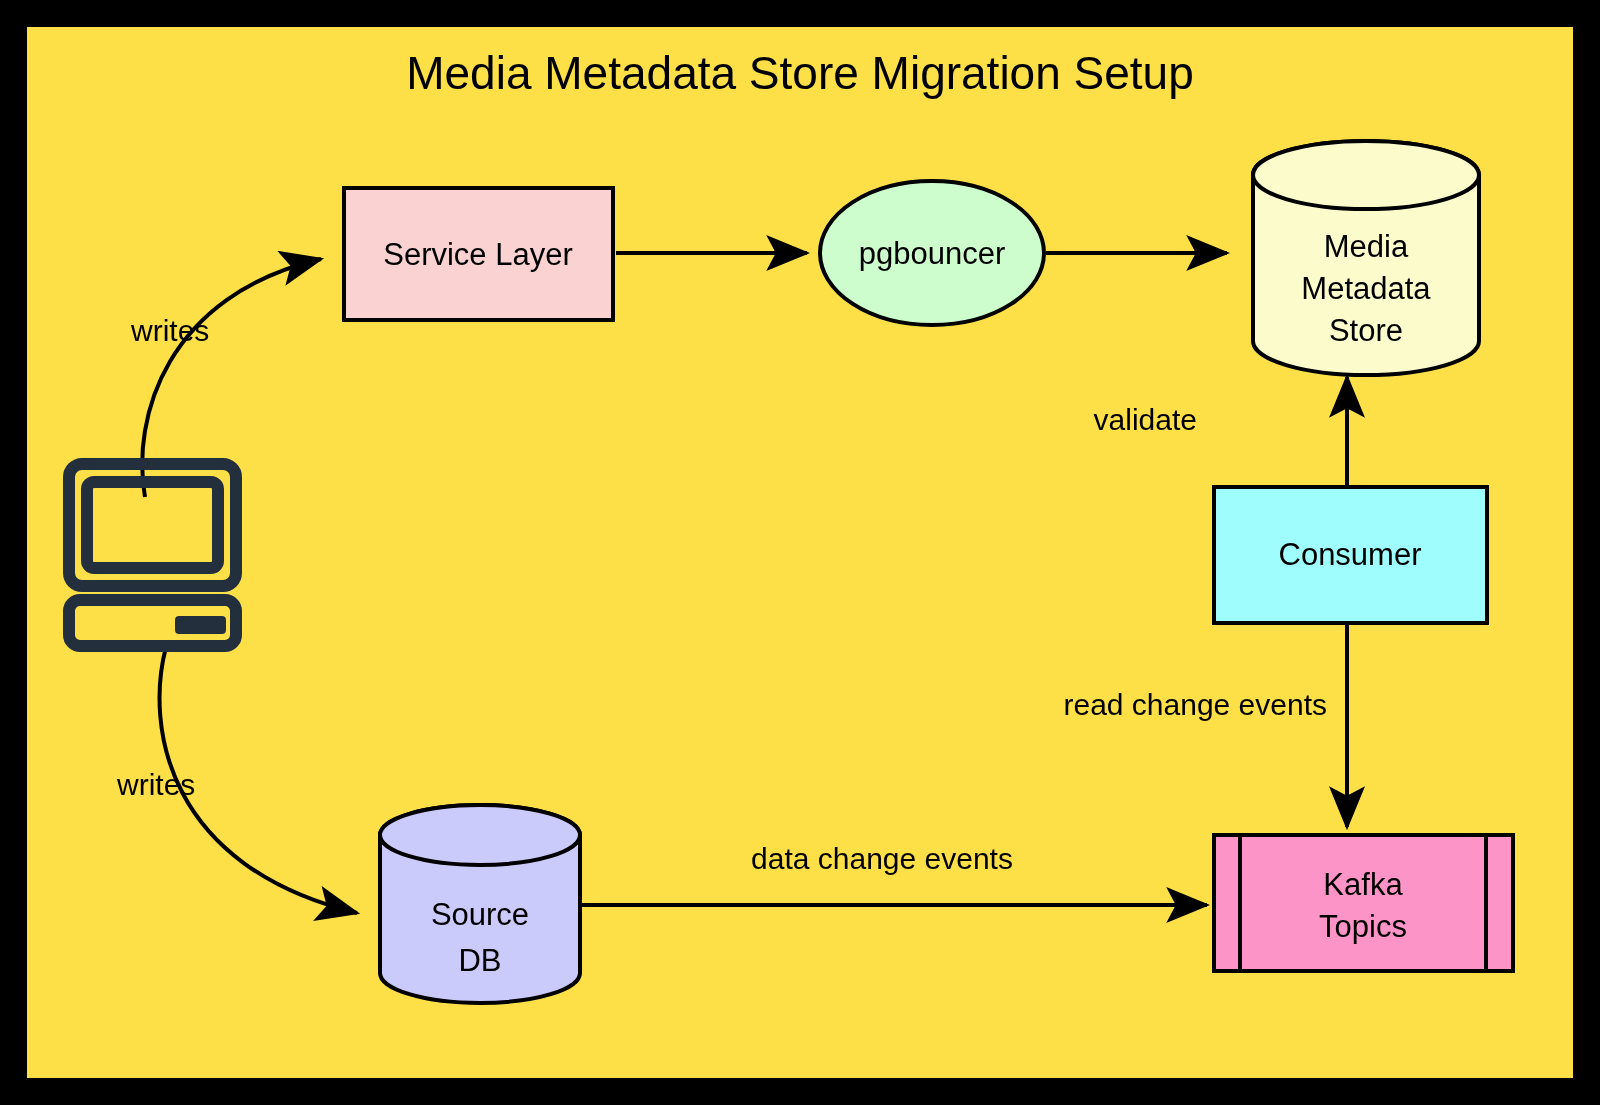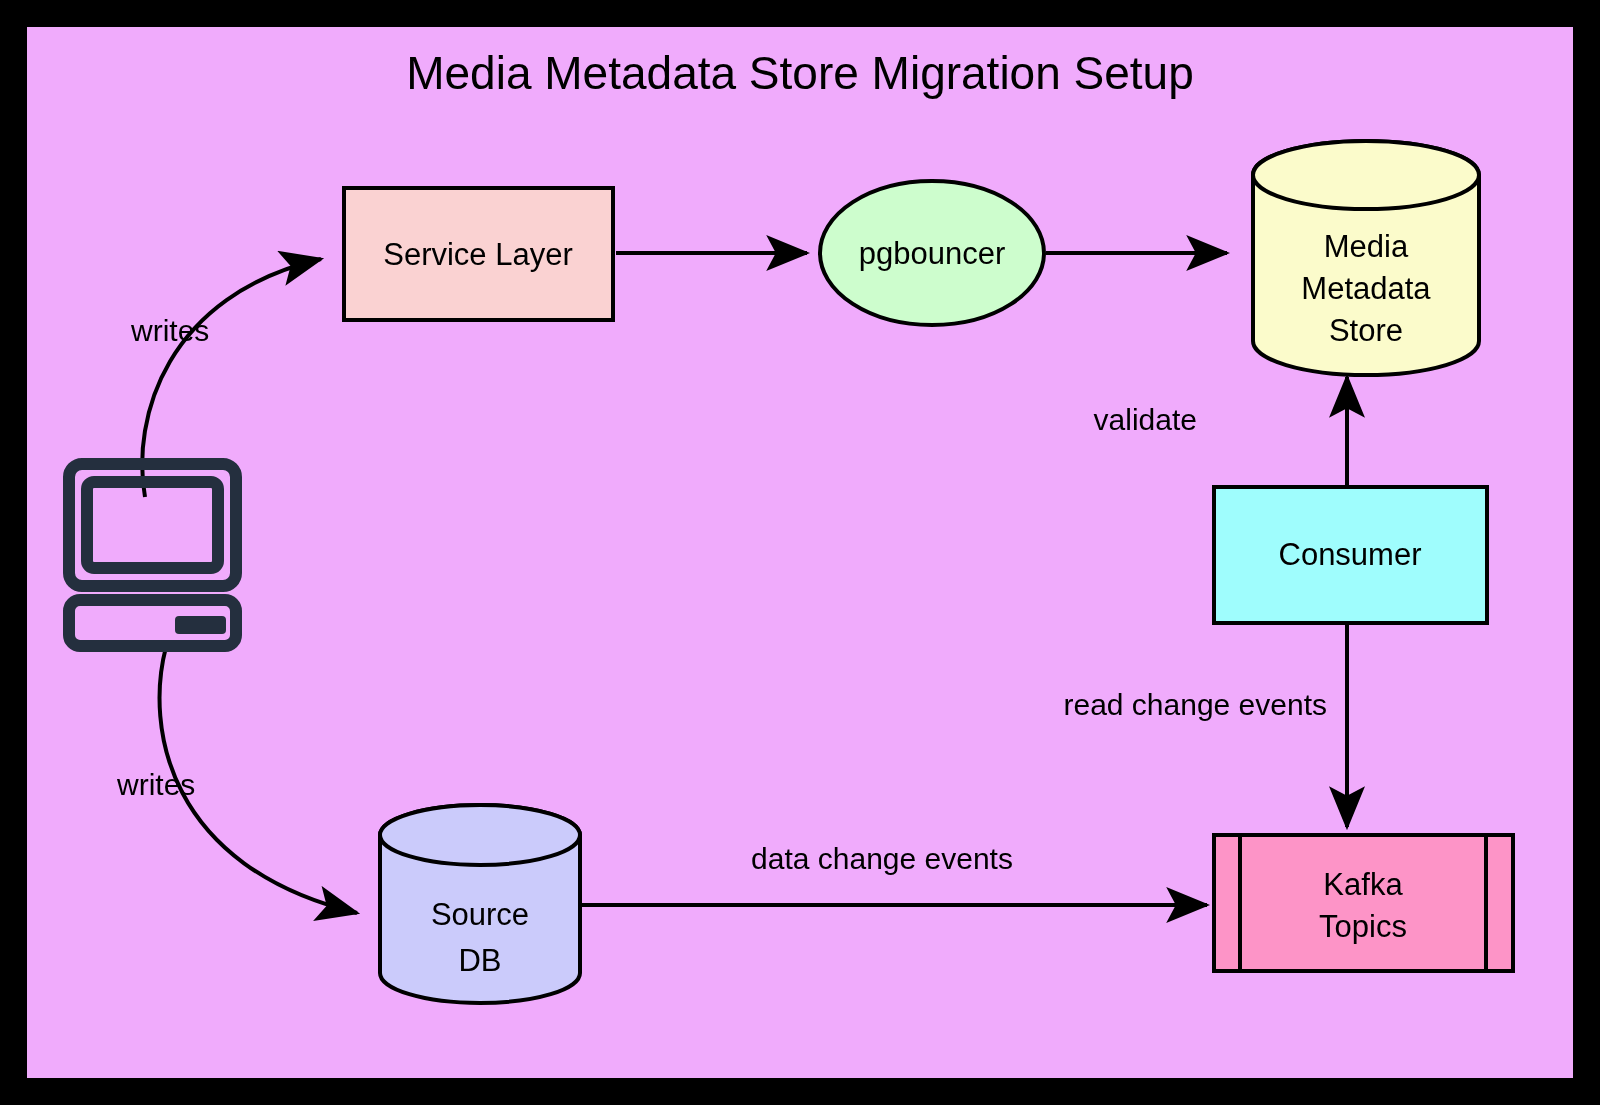--- a/index.html
+++ b/index.html
@@ -20,21 +20,21 @@
     width: 1600px;
     height: 1105px;
     background: #000000;
   }
   #canvas {
     position: absolute;
     left: 27px;
     top: 27px;
     width: 1546px;
     height: 1051px;
-    background: #f0abfc;
+    background: #fde047;
     overflow: hidden;
   }
   #diagram-svg {
     position: absolute;
     left: 0; top: 0;
     width: 1546px;
     height: 1051px;
   }
   .node-label, .edge-label, .diagram-title {
     font-family: "Liberation Sans", sans-serif;

